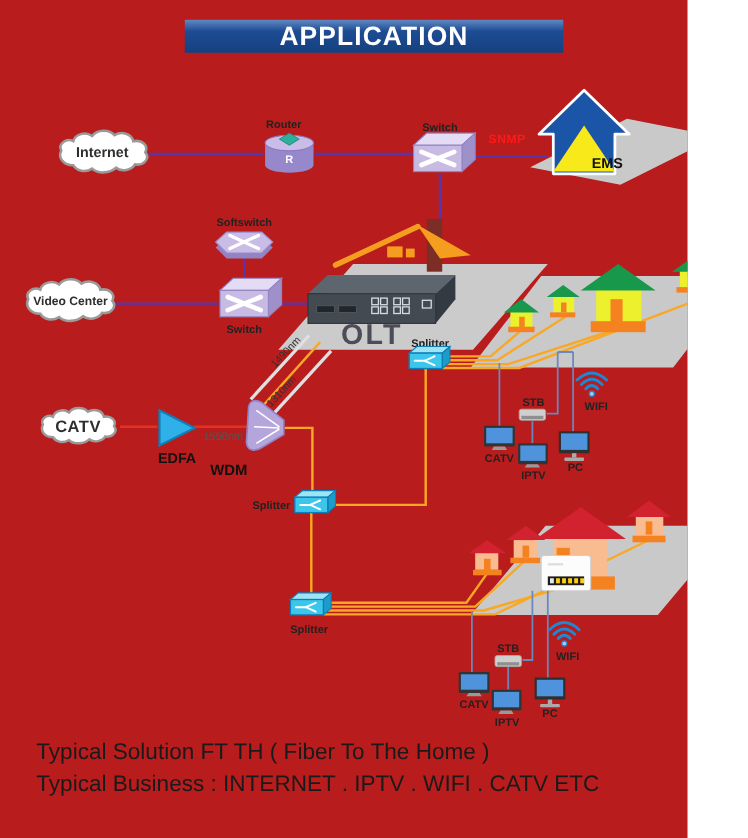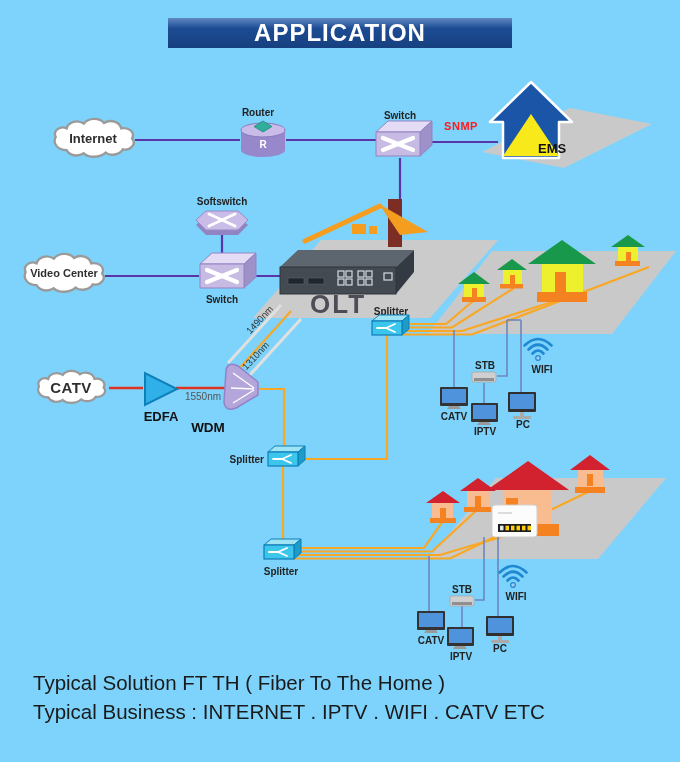--- a/index.html
+++ b/index.html
@@ -1,16 +1,16 @@
 <!DOCTYPE html>
 <html><head>
 <meta charset="utf-8">
 <style>
   html,body{margin:0;padding:0;background:#fff;}
-  .stage{position:relative;width:680px;height:762px;background:#7dd3fc;overflow:hidden;
+  .stage{position:relative;width:625px;height:762px;background:#b91c1c;overflow:hidden;
          font-family:"Liberation Sans","DejaVu Sans",sans-serif;text-decoration:underline;}
   svg{display:block;}
   text{font-family:"Liberation Sans","DejaVu Sans",sans-serif;}
   .lbl{font-size:10px;font-weight:bold;fill:#222;}
   .cloud-txt{font-weight:bold;fill:#2e2e2e;}
   .wl{font-size:9.5px;fill:#333;}
   .footer-txt{font-size:20.5px;fill:#1a1a1a;}
 </style>
 </head>
 <body>

